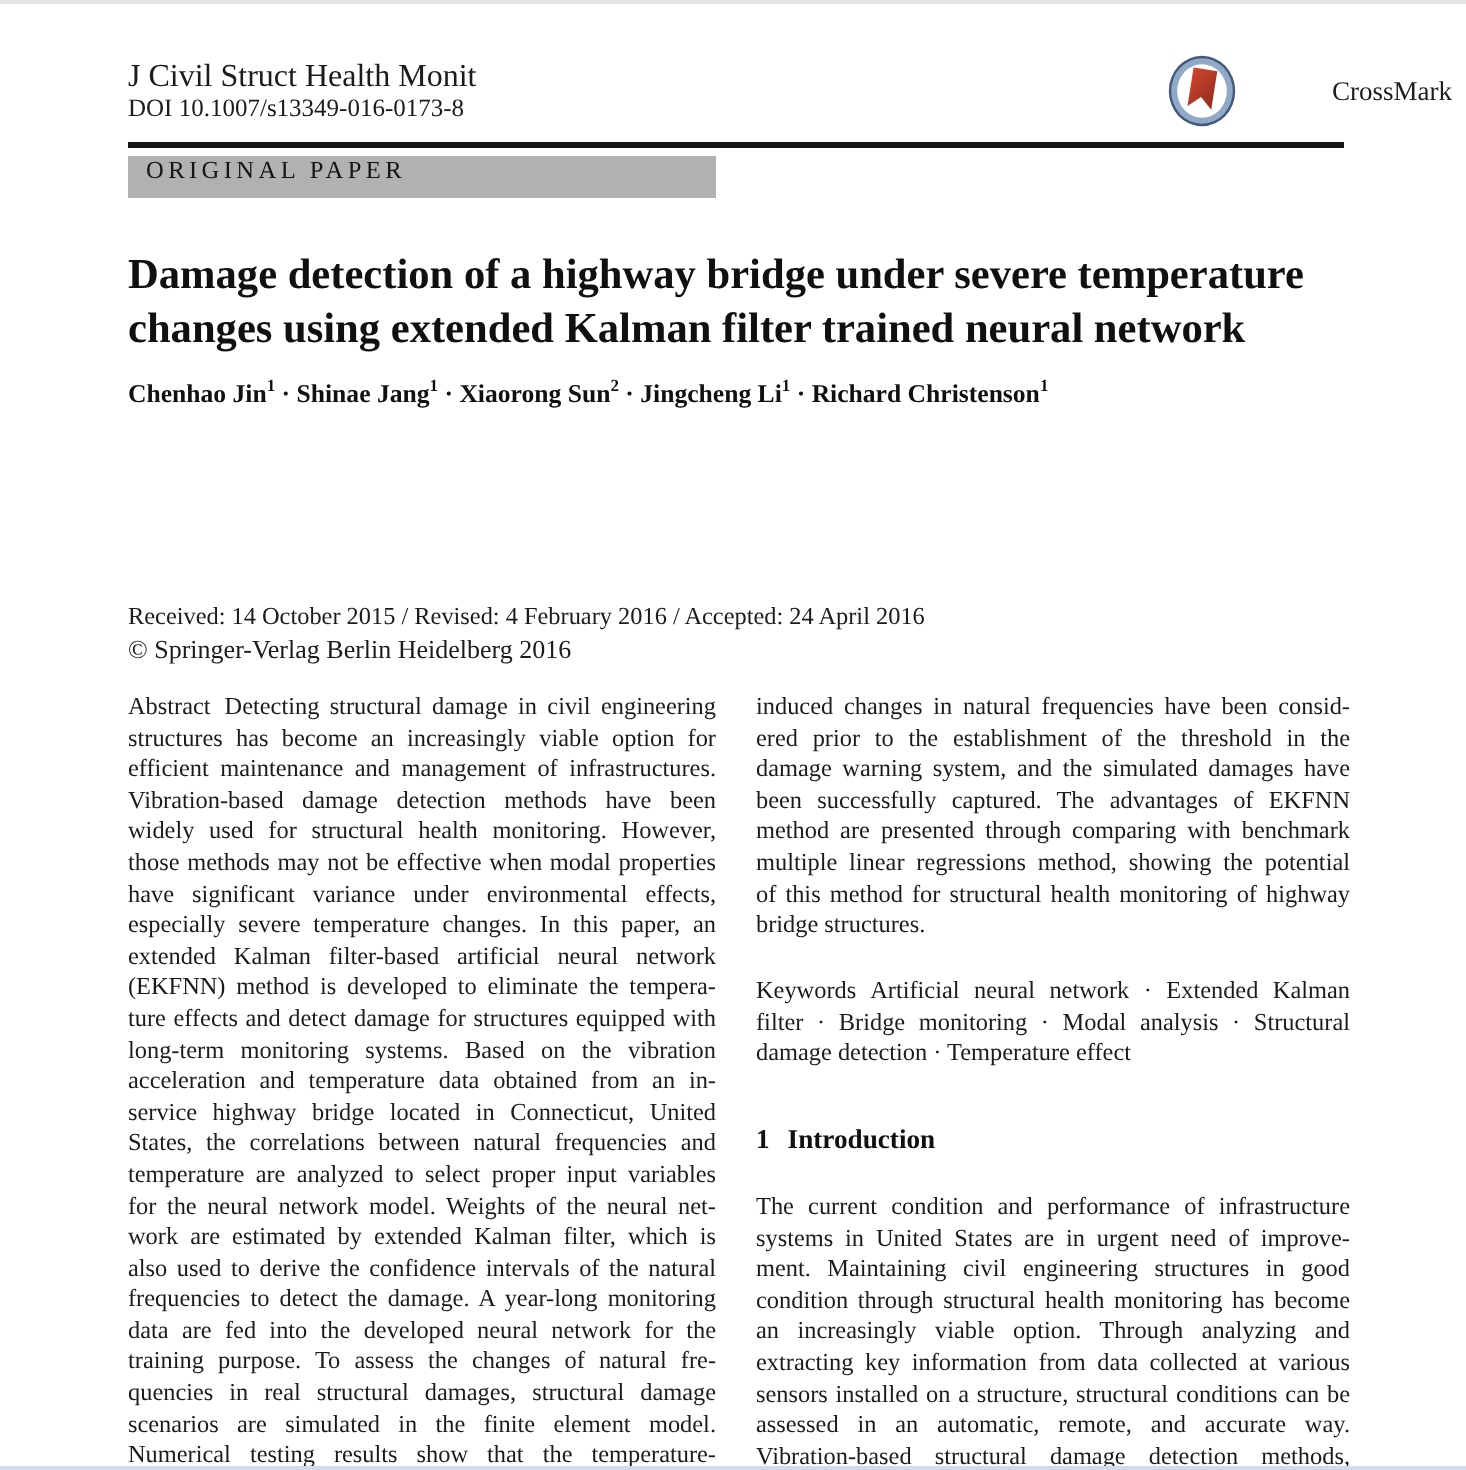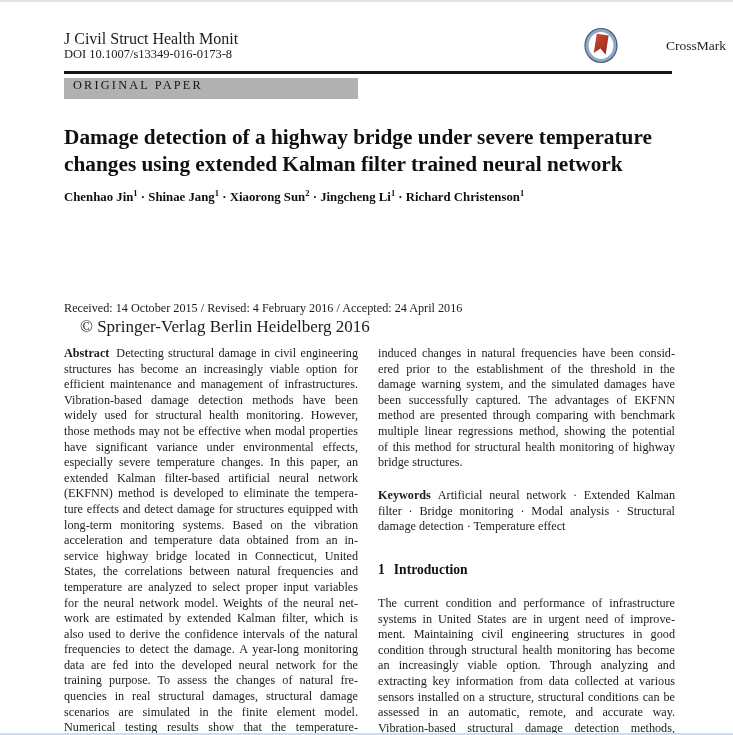--- a/index.html
+++ b/index.html
@@ -27,36 +27,36 @@
   .banner-text { font-size:12.3px; letter-spacing:2.2px; color:#141414; }
 
   .title { position:absolute; left:64px; top:124px; width:648px;
            font-size:21.3px; font-weight:bold; line-height:26.5px; color:#101010; }
 
   .authors { position:absolute; left:64px; top:190px; font-size:12.8px; font-weight:bold; color:#101010; }
   .authors sup { font-size:8.5px; line-height:0; }
   .authors .sep { font-weight:bold; }
 
   .dates     { position:absolute; left:64px; top:301px; font-size:12.2px; }
-  .copyright { position:absolute; left:80px; top:316.5px; font-size:17px; }
+  .copyright { position:absolute; left:64px; top:316.5px; font-size:13px; }
 
   .col { position:absolute; font-size:12.2px; }
   .left-col     { left:64px;  top:346px; width:294px; }
   .rc-para      { left:378px; top:346px; width:297px; }
   .rc-keywords  { left:378px; top:488px; width:297px; }
   .rc-heading   { position:absolute; left:378px; top:562px; font-size:13.6px; font-weight:bold; color:#101010; }
   .rc-heading .hsp { display:inline-block; width:9px; }
   .rc-intro     { left:378px; top:596px; width:297px; }
 
   .jline {
     text-align:justify; text-align-last:justify;
     height:15.6px; line-height:15.6px; overflow:hidden;
   }
   .jline.lastline { text-align-last:left; }
-  .b { font-weight:bold; margin-right:7px; }
+  .b { font-weight:normal; margin-right:7px; }
 </style>
 </head>
 <body>
 
 <div id="page">
   <div class="top-edge"></div>
 
   <div class="journal-line">J Civil Struct Health Monit</div>
   <div class="doi-line">DOI 10.1007/s13349-016-0173-8</div>
 

